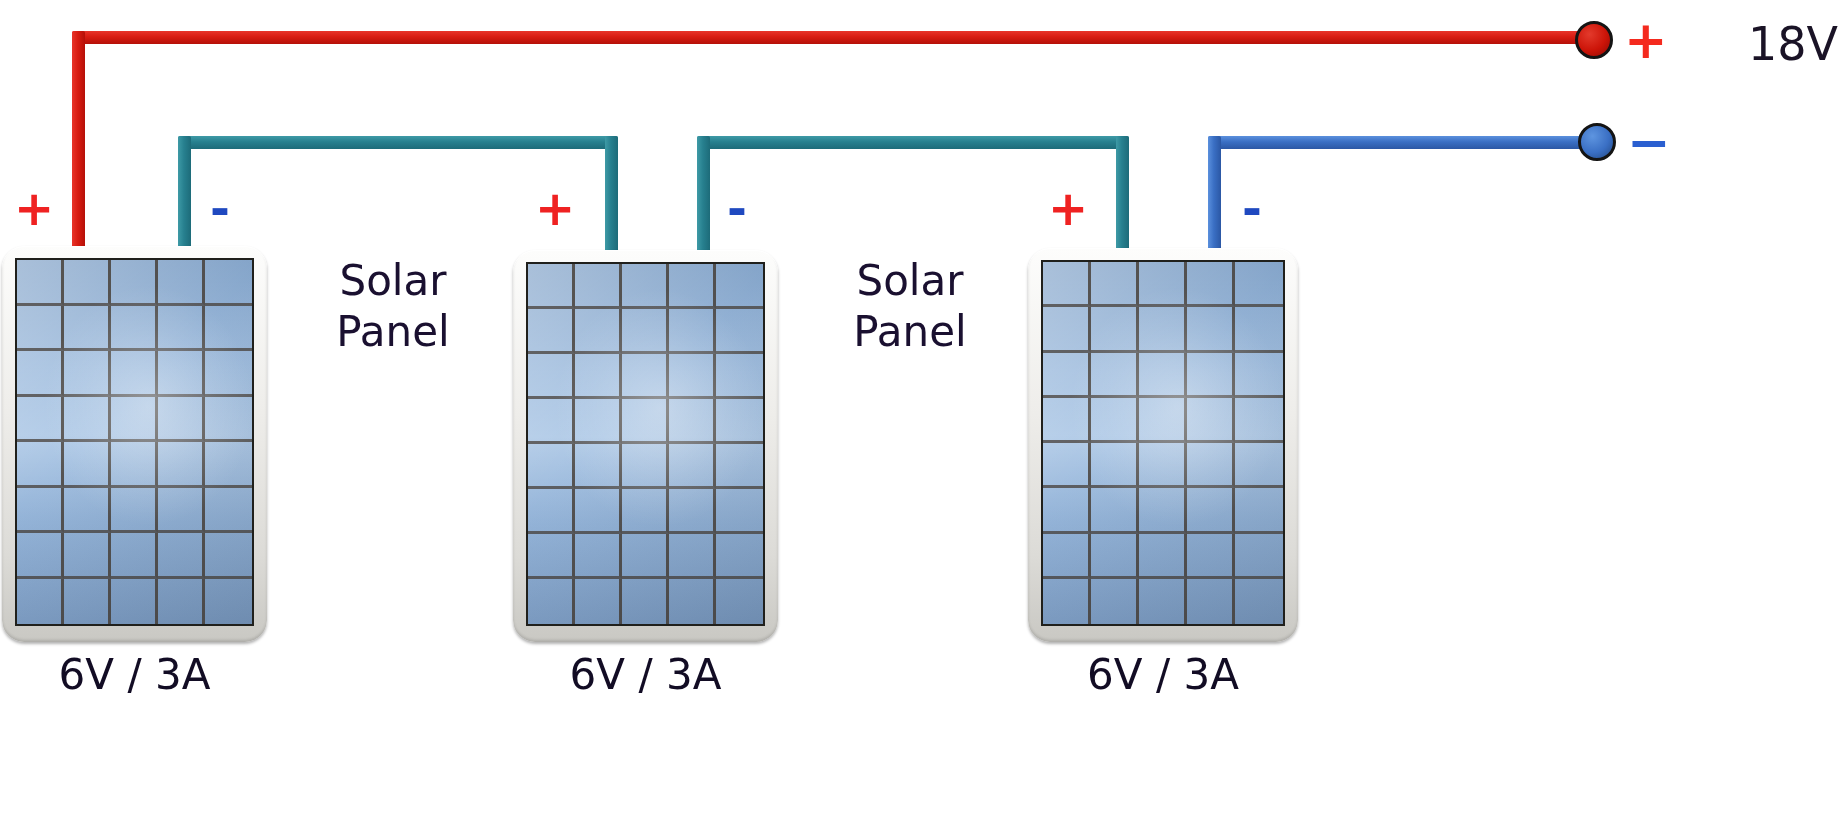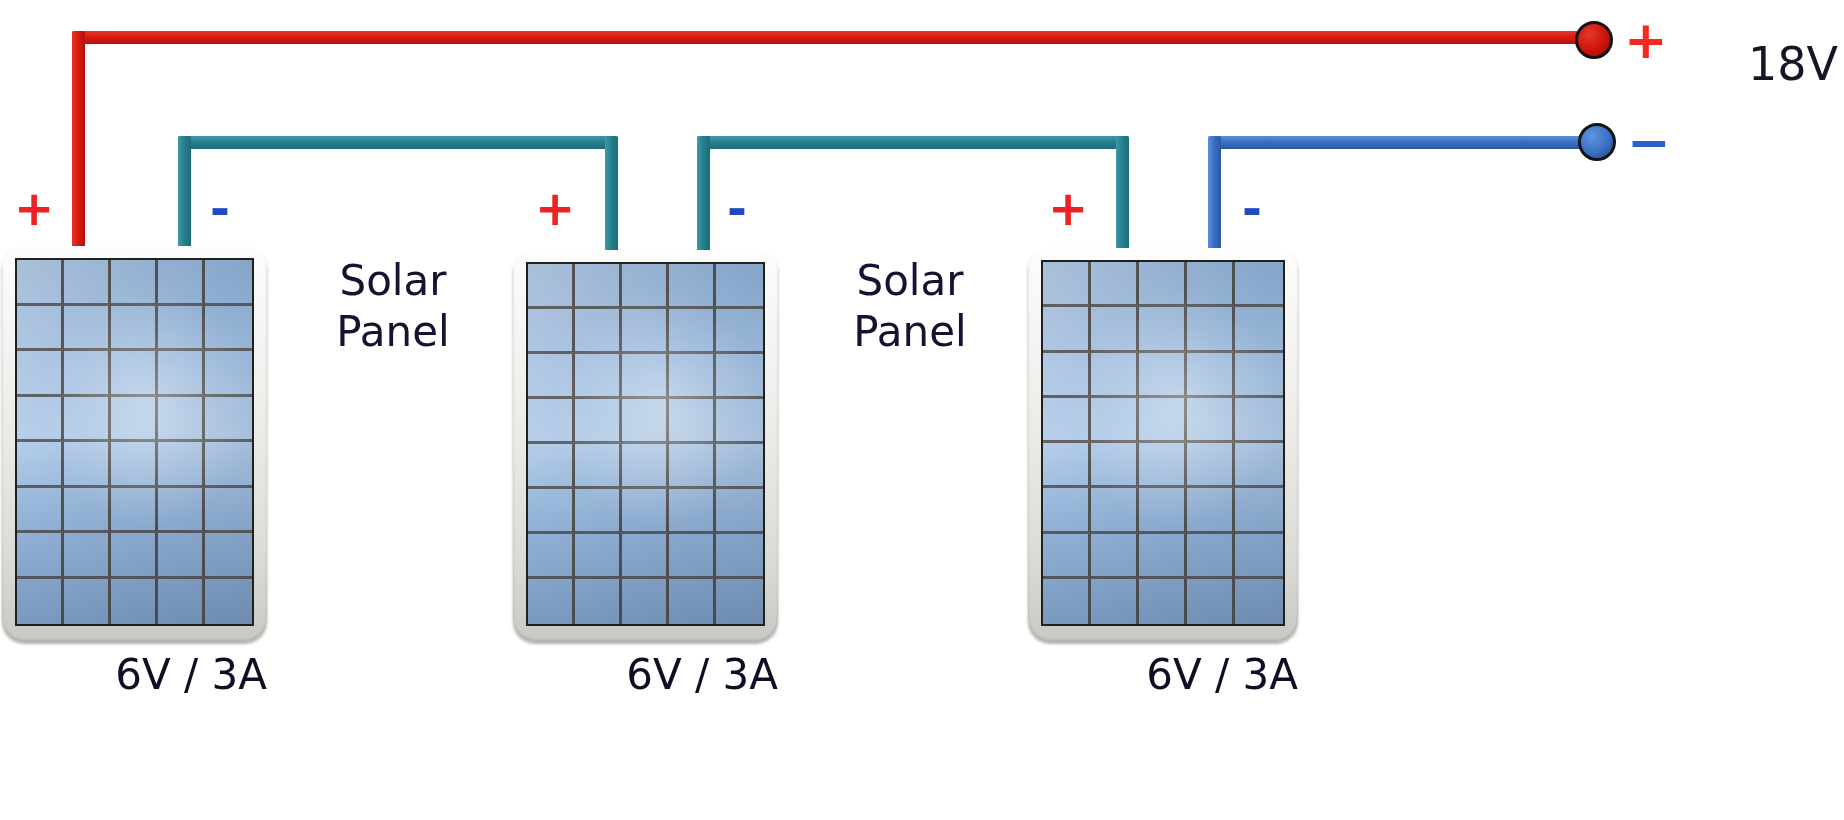--- a/index.html
+++ b/index.html
@@ -73,21 +73,21 @@
     color: #1a1030;
     font-size: 42px;
     line-height: 1.22;
     text-align: center;
     white-space: pre-line;
   }
   .panel-rating {
     position: absolute;
     color: #120c24;
     font-size: 42px;
-    text-align: right;
+    text-align: center;
     white-space: nowrap;
   }
 
   
   .panel {
     position: absolute;
     box-sizing: border-box;
     border-radius: 22px;
     background:
       linear-gradient(180deg,#fdfdfc 0%,#eeedea 42%,#dcdbd7 78%,#c9c8c3 100%);
@@ -145,21 +145,21 @@
 
   <div class="wire wire-h w-blue" style="left:1208px; top:136px; width:398px;"></div>
   <div class="wire wire-v w-blue-v" style="left:1208px; top:136px; height:118px;"></div>
 
   <div class="term-dot dot-pos" style="left:1575px; top:21px;"></div>
   <div class="term-dot dot-neg" style="left:1578px; top:123px;"></div>
 
   <div class="out-sign out-plus" style="left:1624px; top:14px;">+</div>
   <div class="out-sign out-minus" style="left:1627px; top:116px;">−</div>
 
-  <div class="rating" style="left:1660px; top:40px; width:178px;">18V</div>
+  <div class="rating" style="left:1660px; top:20px; width:178px;">18V</div>
 
   <div class="sign sign-plus" style="left:14px; top:184px;">+</div>
   <div class="sign sign-minus" style="left:210px; top:184px;">-</div>
 
   <div class="sign sign-plus" style="left:535px; top:184px;">+</div>
   <div class="sign sign-minus" style="left:727px; top:184px;">-</div>
 
   <div class="sign sign-plus" style="left:1048px; top:184px;">+</div>
   <div class="sign sign-minus" style="left:1242px; top:184px;">-</div>
 

